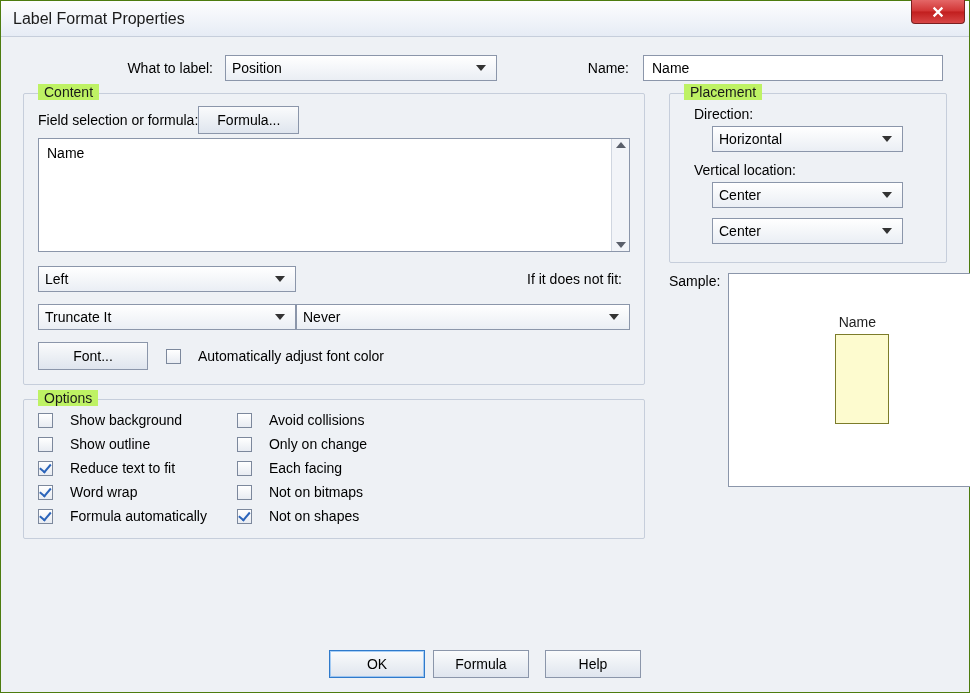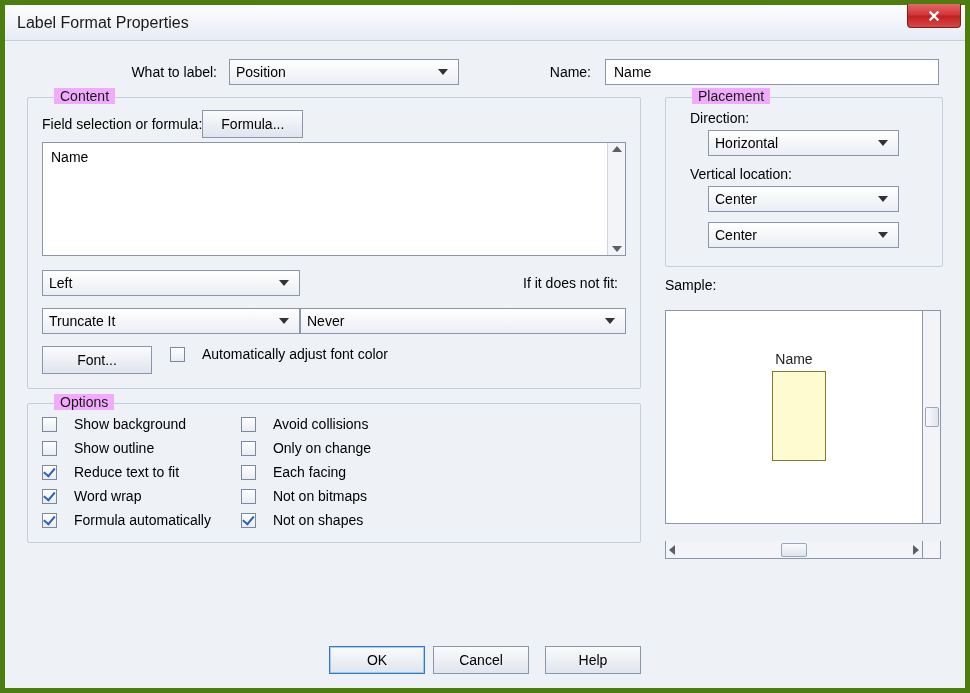--- a/index.html
+++ b/index.html
@@ -1,19 +1,19 @@
 <!DOCTYPE html>
 <html><head>
 <meta charset="utf-8">
 <style>
   * { box-sizing: border-box; font-family: "Segoe UI", Tahoma, Arial, sans-serif; font-size: 14px; }
   html, body { margin: 0; padding: 0; background: #8db6d6; }
   .window {
     width: 970px; height: 693px; background: #eef1f5;
-    border: 5px solid #4d7c0f; box-shadow: 0 2px 12px rgba(0,0,0,.25);
+    border: 1px solid #4d7c0f; box-shadow: 0 2px 12px rgba(0,0,0,.25);
     position: relative; display: flex; flex-direction: column;
   }
   .titlebar {
     height: 36px; background: linear-gradient(#fdfdfe,#e6ecf5);
     border-bottom: 1px solid #c6cedb; display: flex; align-items: center;
     padding: 0 0 0 12px; position: relative;
   }
   .titlebar .title { font-size: 16px; color: #1a1a1a; }
   .close-btn {
     position: absolute; top: -1px; right: 4px; width: 54px; height: 24px;
@@ -46,21 +46,21 @@
   .textinput {
     height: 26px; background: #fff; border: 1px solid #8b96aa; padding: 0 8px;
   }
 
   .columns { display: flex; gap: 24px; flex: 1; }
   .col-left { flex: 1; display:flex; flex-direction:column; gap: 14px; }
   .col-right { width: 278px; display:flex; flex-direction:column; gap: 10px; }
 
   .group { border: 1px solid #c6cedb; padding: 12px 14px 14px 14px; position: relative; border-radius: 2px; }
   .group > .legend {
-    position: absolute; top: -10px; left: 26px; background: #f0abfc; padding: 0 6px; color: #1a1a1a; text-align: right;
+    position: absolute; top: -10px; left: 14px; background: #bef264; padding: 0 6px; color: #1a1a1a; text-align: right;
   }
 
   .formula-row { display:flex; align-items:center; justify-content:flex-start; margin-bottom:4px; }
   .btn {
     height: 28px; background: linear-gradient(#fafbfc,#dfe5ee);
     border: 1px solid #8b96aa; padding: 0 18px; display:inline-flex;align-items:center;justify-content:center;
     cursor: default; min-width: 90px;
   }
   .btn.default { border: 1px solid #2f7acb; box-shadow: inset 0 0 0 1px rgba(100,170,240,.55); }
   .textarea {
@@ -71,38 +71,38 @@
   .textarea .ta-scroll {
     width:18px;border-left:1px solid #d0d6e0;background:#f2f4f8;
     display:flex;flex-direction:column;justify-content:space-between;align-items:center;padding:3px 0;
   }
   .tri-up, .tri-down { width:0;height:0;border-left:5px solid transparent;border-right:5px solid transparent; }
   .tri-up { border-bottom:6px solid #5a5f6a; }
   .tri-down { border-top:6px solid #5a5f6a; }
 
   .form-grid { display:grid; grid-template-columns: 258px 1fr; row-gap: 12px; align-items:center; margin-top: 14px; }
   .form-grid .lbl { text-align:right; padding-right: 8px; }
-  .font-row { display:flex; align-items:flex-start; gap: 18px; margin-top: 12px; }
+  .font-row { display:flex; align-items:center; gap: 18px; margin-top: 12px; }
   .chk { display:inline-flex; align-items:center; gap:17px; }
   .chk .box {
     width:15px;height:15px;border:1px solid #7c889c;background:linear-gradient(#fff,#e8ecf2);
     display:flex;align-items:center;justify-content:center;
   }
   .chk .box.checked::before {
     content:""; width:9px;height:5px;border-left:2px solid #2b64ba;border-bottom:2px solid #2b64ba;
     transform: rotate(-50deg) translate(1px,-1px);
   }
 
   .options-cols { display:flex; gap: 30px; }
   .options-cols .opt-col { display:flex; flex-direction:column; gap: 8px; }
 
   .placement-field { display:flex; flex-direction:column; gap:4px; padding-left: 10px; margin-bottom: 10px; }
   .placement .combo { width: 191px; margin-left: 18px; }
 
-  .sample-wrap { display:flex; flex-direction:column; gap:17px; }
+  .sample-wrap { display:flex; flex-direction:row; gap:8px; }
   .sample-box-row { display:flex; }
   .sample-canvas {
     width: 258px; height: 214px; background:#fff; border:1px solid #8b96aa;
     position:relative;
   }
   .sample-vscroll {
     width:18px;border:1px solid #8b96aa;border-left:0;background:#f2f4f8;
     display:flex;flex-direction:column;align-items:center;justify-content:center;gap:2px;
   }
   .sample-hscroll { display:flex; width:258px; height:18px; border:1px solid #8b96aa; border-top:0; background:#f2f4f8; align-items:center; justify-content:space-between; padding:0 3px; }
@@ -132,21 +132,21 @@
       <svg viewBox="0 0 16 16" fill="none">
           <path d="M3 3 L13 13 M13 3 L3 13"></path>
         </svg>
     </div>
   </div>
 
   <div class="body">
 
     <div class="row-top">
       <span class="lbl-what">What to label:</span>
-      <div class="combo" style="width:230px">
+      <div class="combo" style="width:272px">
         <span class="val">Position</span>
         <span class="arrow"></span>
       </div>
       <span class="lbl-name">Name:</span>
       <input class="textinput" style="flex: 1 1 0%;" value="Name">
     </div>
 
     <div class="columns">
 
       <div class="col-left">
@@ -302,21 +302,21 @@
 
     </div>
   </div>
 
   <div class="dlg-buttons">
     <div class="btn default">
         <span>OK</span>
       </div>
     <div class="right-buttons">
       <div class="btn">
-          <span>Cancel</span>
+          <span>Formula</span>
         </div>
       <div class="btn">
           <span>Help</span>
         </div>
     </div>
   </div>
 
 </div>
 
 </body></html>

